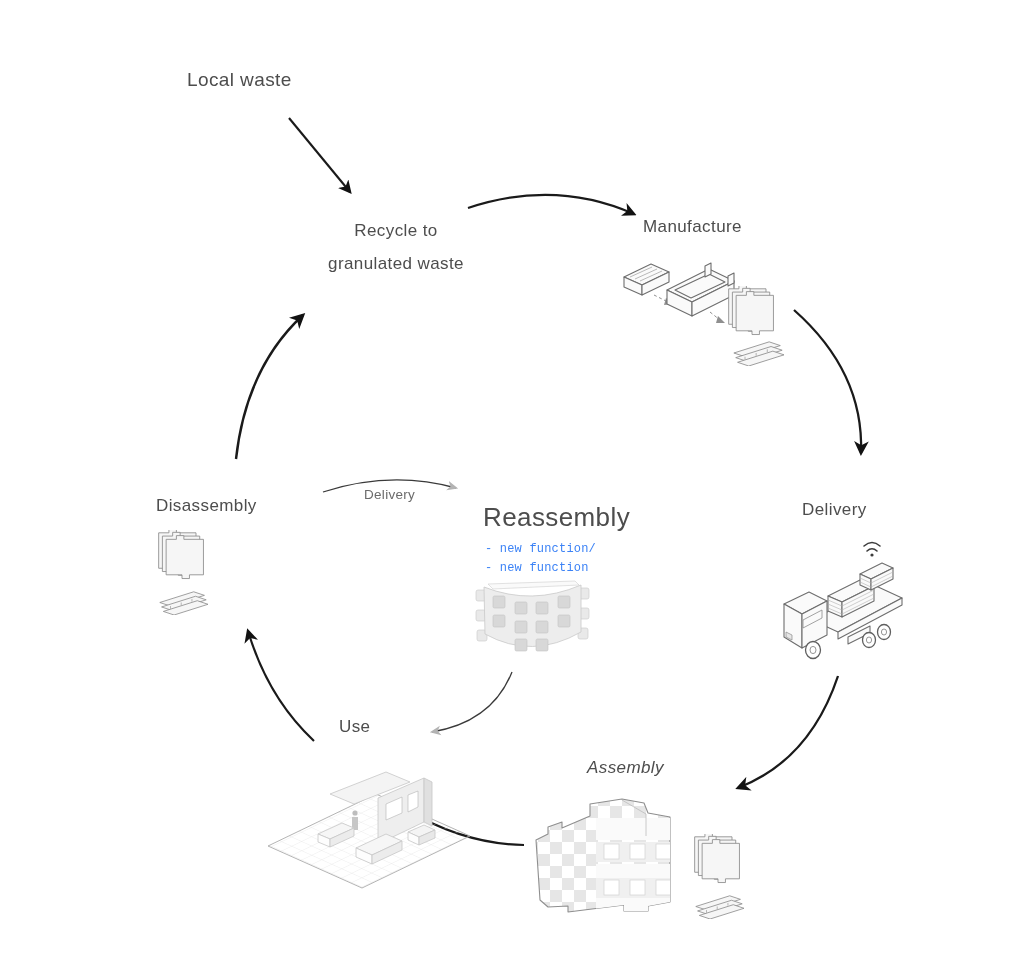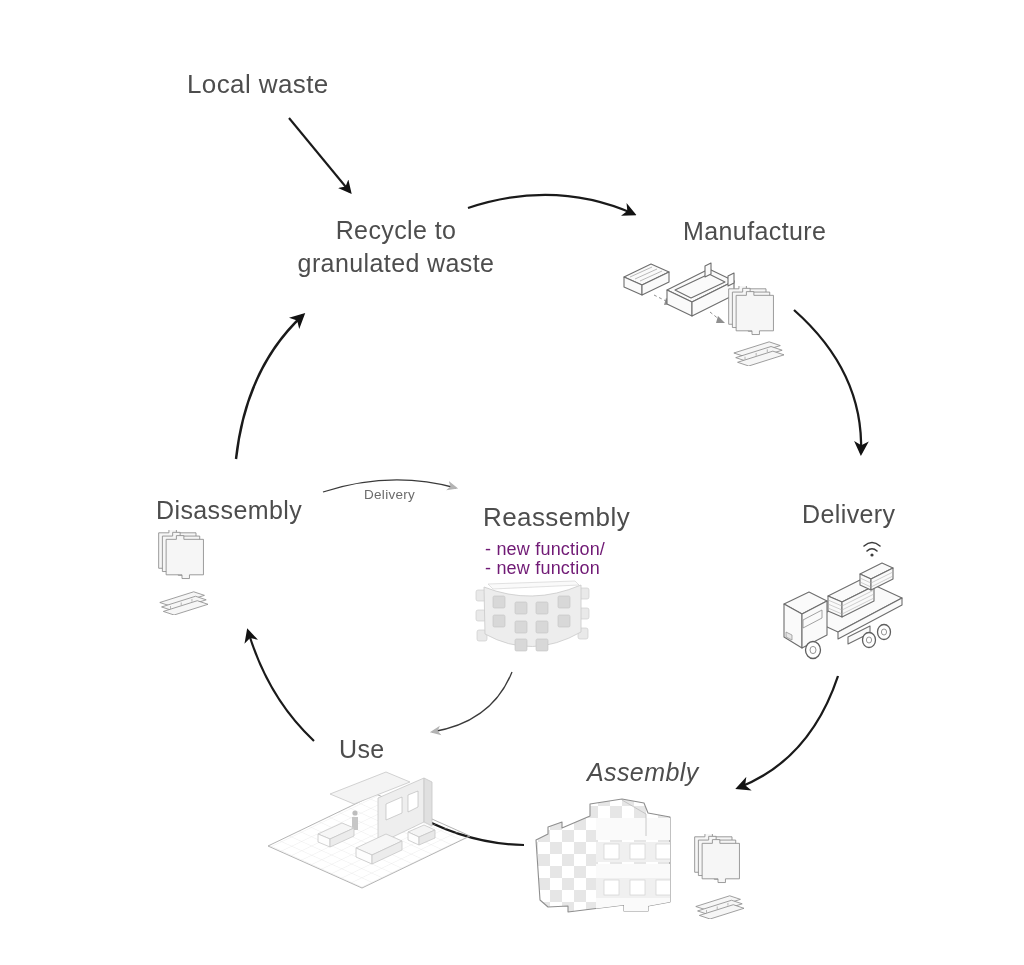--- a/index.html
+++ b/index.html
@@ -1,22 +1,22 @@
 <!DOCTYPE html>
 <html><head>
 <meta charset="utf-8">
 <style>
   html,body{margin:0;padding:0;background:#fff;}
   #canvas{
     position:relative;width:1024px;height:965px;background:#ffffff;
     font-family:"Liberation Sans","DejaVu Sans",sans-serif;overflow:hidden;
   }
-  .lbl{position:absolute;color:#4d4d4d;font-size:25px;font-weight:400;letter-spacing:.4px;white-space:nowrap;}
+  .lbl{position:absolute;color:#4d4d4d;font-size:17px;font-weight:400;letter-spacing:.4px;white-space:nowrap;}
   .lbl-small{position:absolute;color:#6b6b6b;font-size:13.5px;letter-spacing:.3px;white-space:nowrap;}
-  .notes{position:absolute;color:#701a75;font-size:18px;line-height:19px;letter-spacing:.2px;}
+  .notes{position:absolute;color:#3b82f6;font-size:12px;line-height:19px;letter-spacing:.2px;font-family:Liberation Mono, monospace;}
   .center{text-align:center;}
   svg{position:absolute;overflow:visible;}
   .edge{fill:none;stroke:#1a1a1a;}
   .edge-thin{fill:none;stroke:#3a3a3a;}
   .outl{stroke:#6e6e6e;stroke-width:1.1;stroke-linejoin:round;fill:#fafafa;}
   .outl2{stroke:#8a8a8a;stroke-width:.9;stroke-linejoin:round;fill:#f6f6f6;}
   .soft{stroke:#c6c6c6;stroke-width:.8;stroke-linejoin:round;}
 </style>
 </head>
 <body>
@@ -56,34 +56,34 @@
       </symbol>
       <symbol id="sym-slats" viewBox="0 0 56 28">
         <path class="outl2" d="M2,14 L40,2 L52,6 L14,18 Z"></path>
         <path class="outl2" d="M4,19 L42,7 L54,11 L16,23 Z" fill="#f2f2f2"></path>
         <path class="outl2" d="M6,24 L44,12 L56,16 L18,28 Z" fill="#eeeeee"></path>
         <path d="M14,18 L14,21 M26,14 L26,17 M38,10 L38,13" stroke="#9a9a9a" stroke-width=".8"></path>
       </symbol>
     </defs>
   </svg>
 
-  <div class="lbl" style="left:187px;top:69px;font-size:26px;">Local waste</div>
+  <div class="lbl" style="left:187px;top:69px;font-size:19px;">Local waste</div>
 
   <div class="lbl center" style="left:270px;top:214px;width:252px;line-height:33px;">
     <div>Recycle to</div>
     <div>granulated waste</div>
   </div>
 
-  <div class="lbl" style="left:643px;top:217px;margin-left:40px;">Manufacture</div>
+  <div class="lbl" style="left:643px;top:217px;">Manufacture</div>
 
   <div class="lbl" style="left:802px;top:500px;">Delivery</div>
 
   <div class="lbl" style="left:587px;top:758px;font-style:italic;">Assembly</div>
 
-  <div class="lbl" style="left:339px;top:735px;">Use</div>
+  <div class="lbl" style="left:339px;top:717px;">Use</div>
 
   <div class="lbl" style="left:156px;top:496px;">Disassembly</div>
 
   <div class="lbl" style="left:483px;top:502px;font-size:26px;">Reassembly</div>
 
   <div class="notes" style="left:485px;top:540px;">
     <div>- new function/</div>
     <div>- new function</div>
   </div>
 

